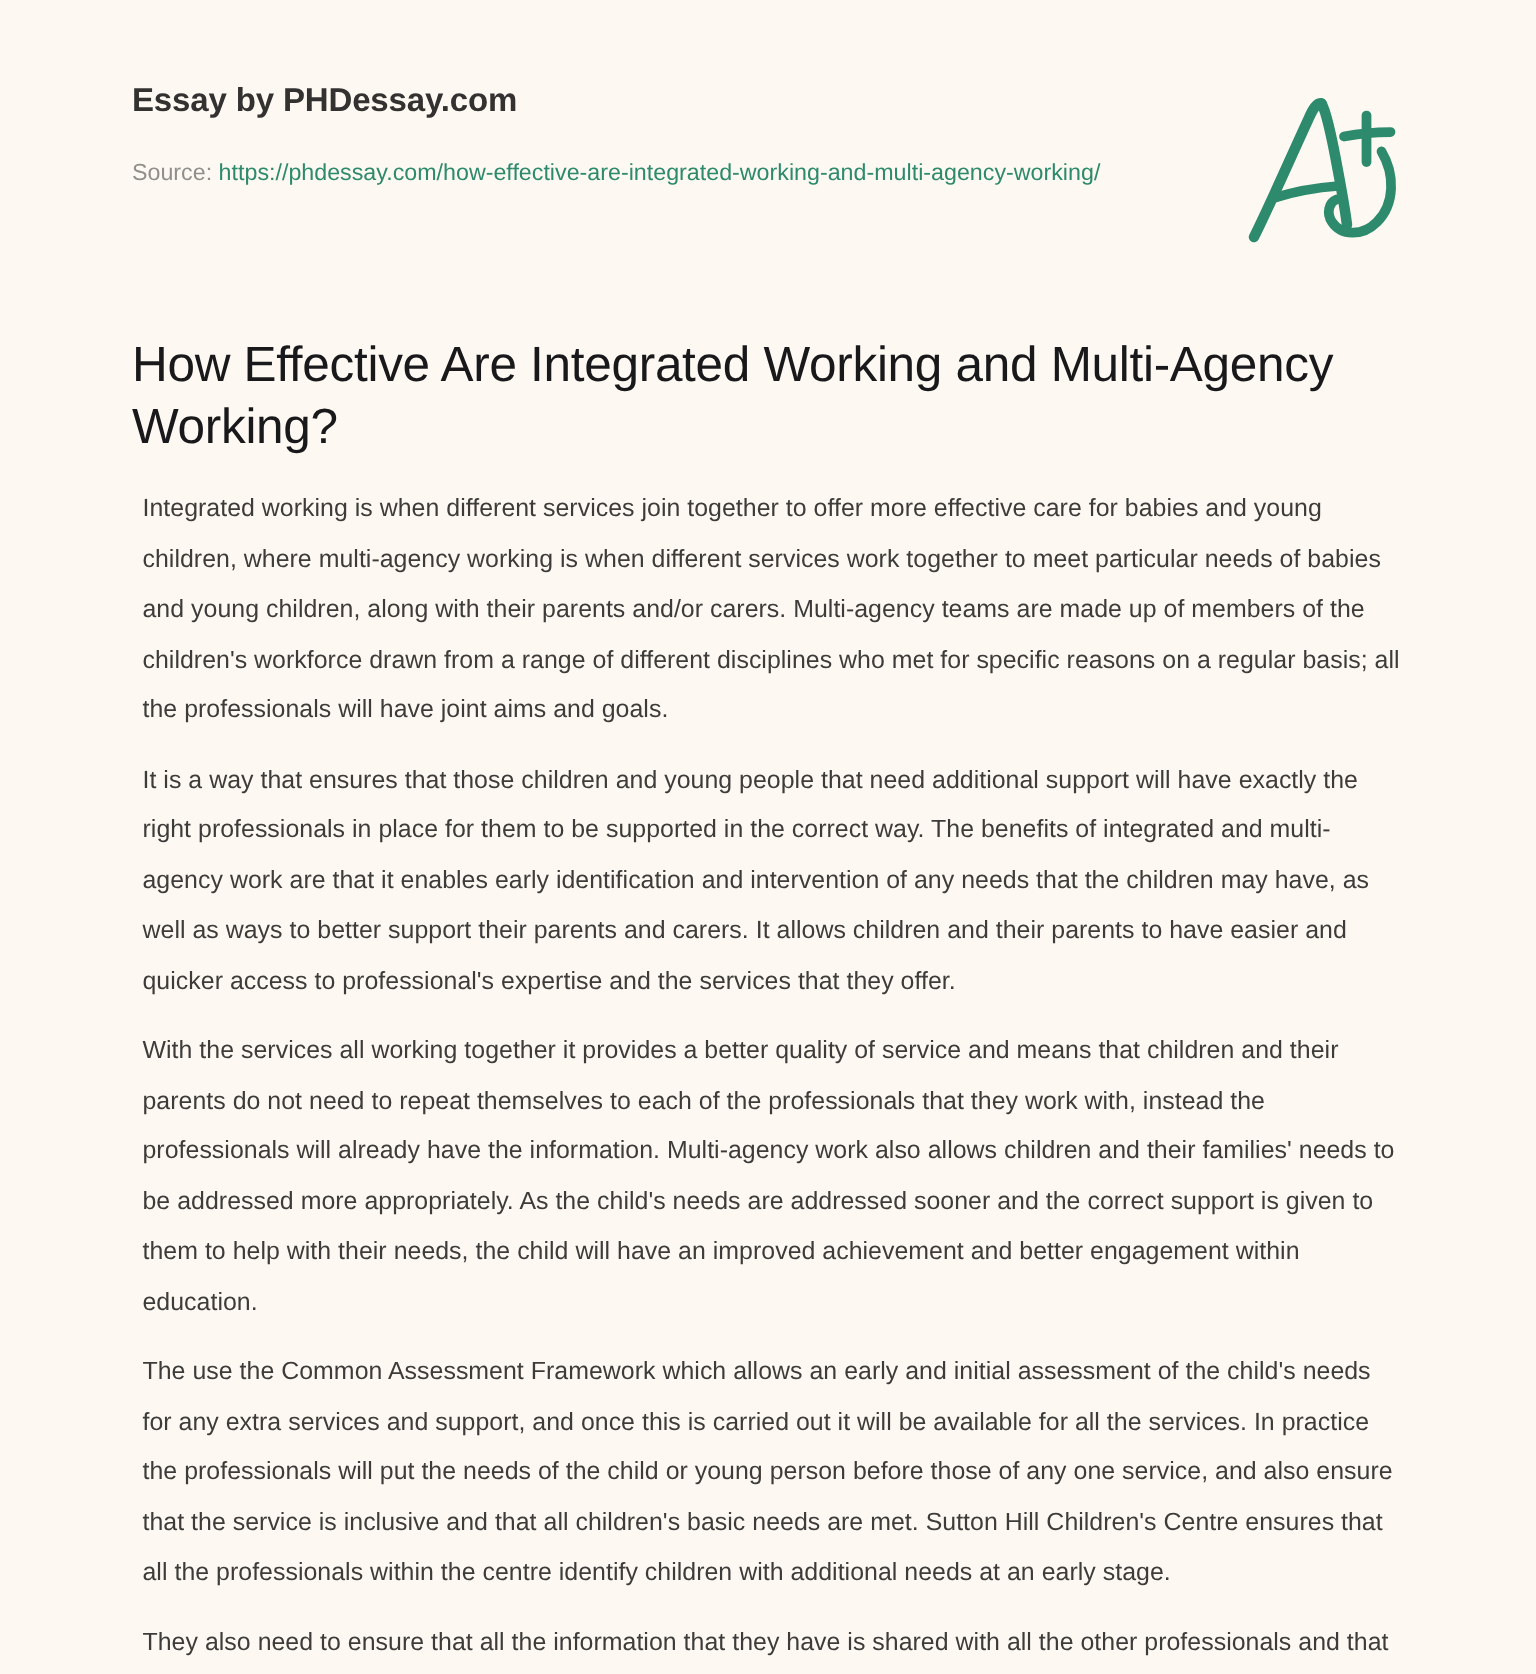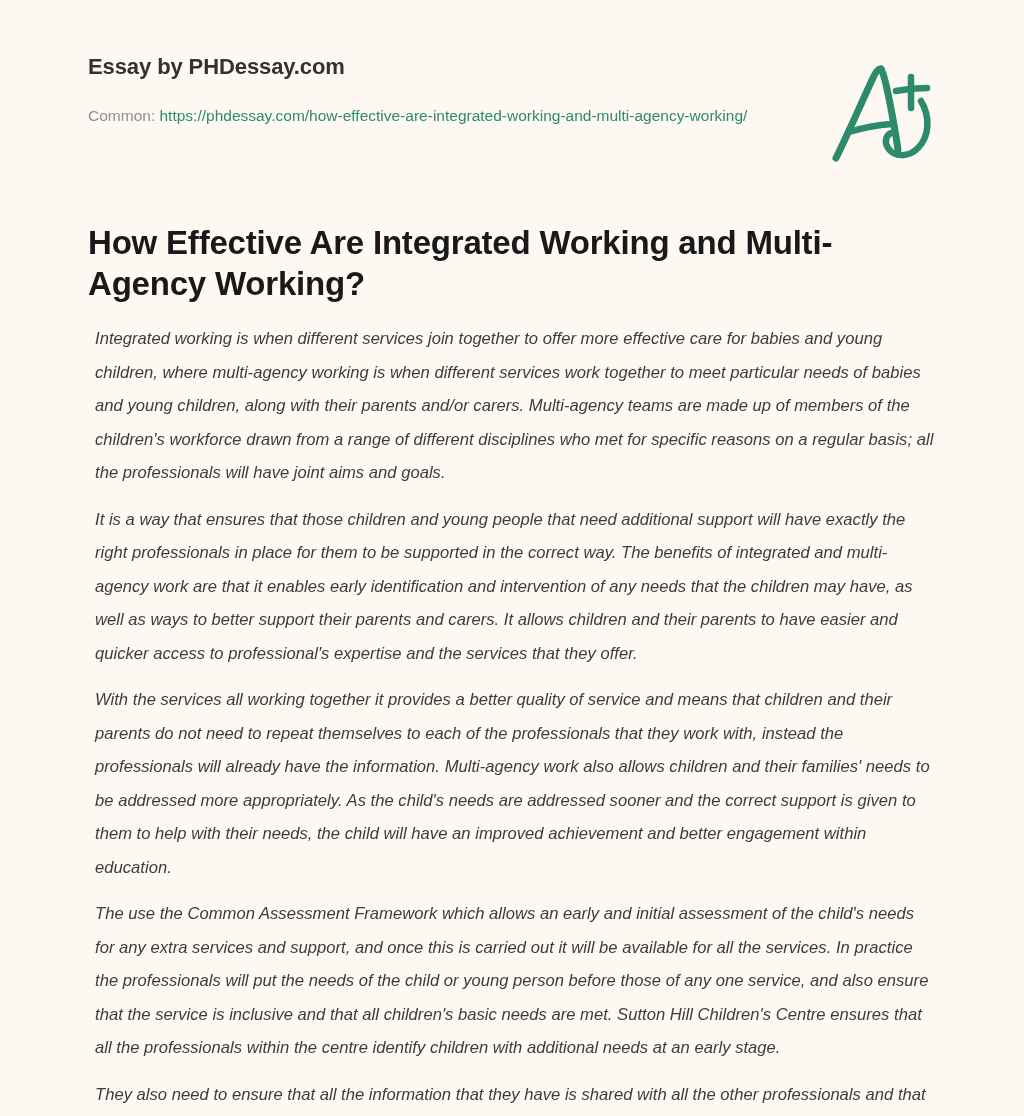--- a/index.html
+++ b/index.html
@@ -77,54 +77,53 @@
   }
 
   
   .title {
     position: absolute;
     left: 88px;
     top: 222px;
     width: 860px;
     margin: 0;
     font-size: 33px;
-    font-weight: bold;
+    font-weight: normal;
     line-height: 41px;
     letter-spacing: -0.2px;
     color: #19181a;
   }
 
   
   .article {
     position: absolute;
     left: 95px;
     top: 322px;
     width: 840px;
   }
 
   .article p {
     margin: 0 0 13px 0;
     font-size: 16.6px;
     line-height: 33.5px;
     color: #3e3c3a;
     text-align: left;
     letter-spacing: 0.02px;
-    font-style: italic;
   }
 </style>
 </head>
 <body>
 
 <div class="page">
 
   <div class="header">
     <div class="brand-line">Essay by PHDessay.com</div>
 
     <div class="source-line">
-      <span class="source-label">Common:</span>
+      <span class="source-label">Source:</span>
       <a class="source-url" href="#">https://phdessay.com/how-effective-are-integrated-working-and-multi-agency-working/</a>
     </div>
   </div>
 
   <div class="logo">
     <svg viewBox="0 0 120 108" xmlns="http://www.w3.org/2000/svg">
       <g fill="none" stroke="#2d8a6c" stroke-linecap="round" stroke-linejoin="round">
 
         <path d="M10 100 C 20 80, 34 48, 46 22 C 49 15, 52 10, 55 11" stroke-width="7"></path>
 

